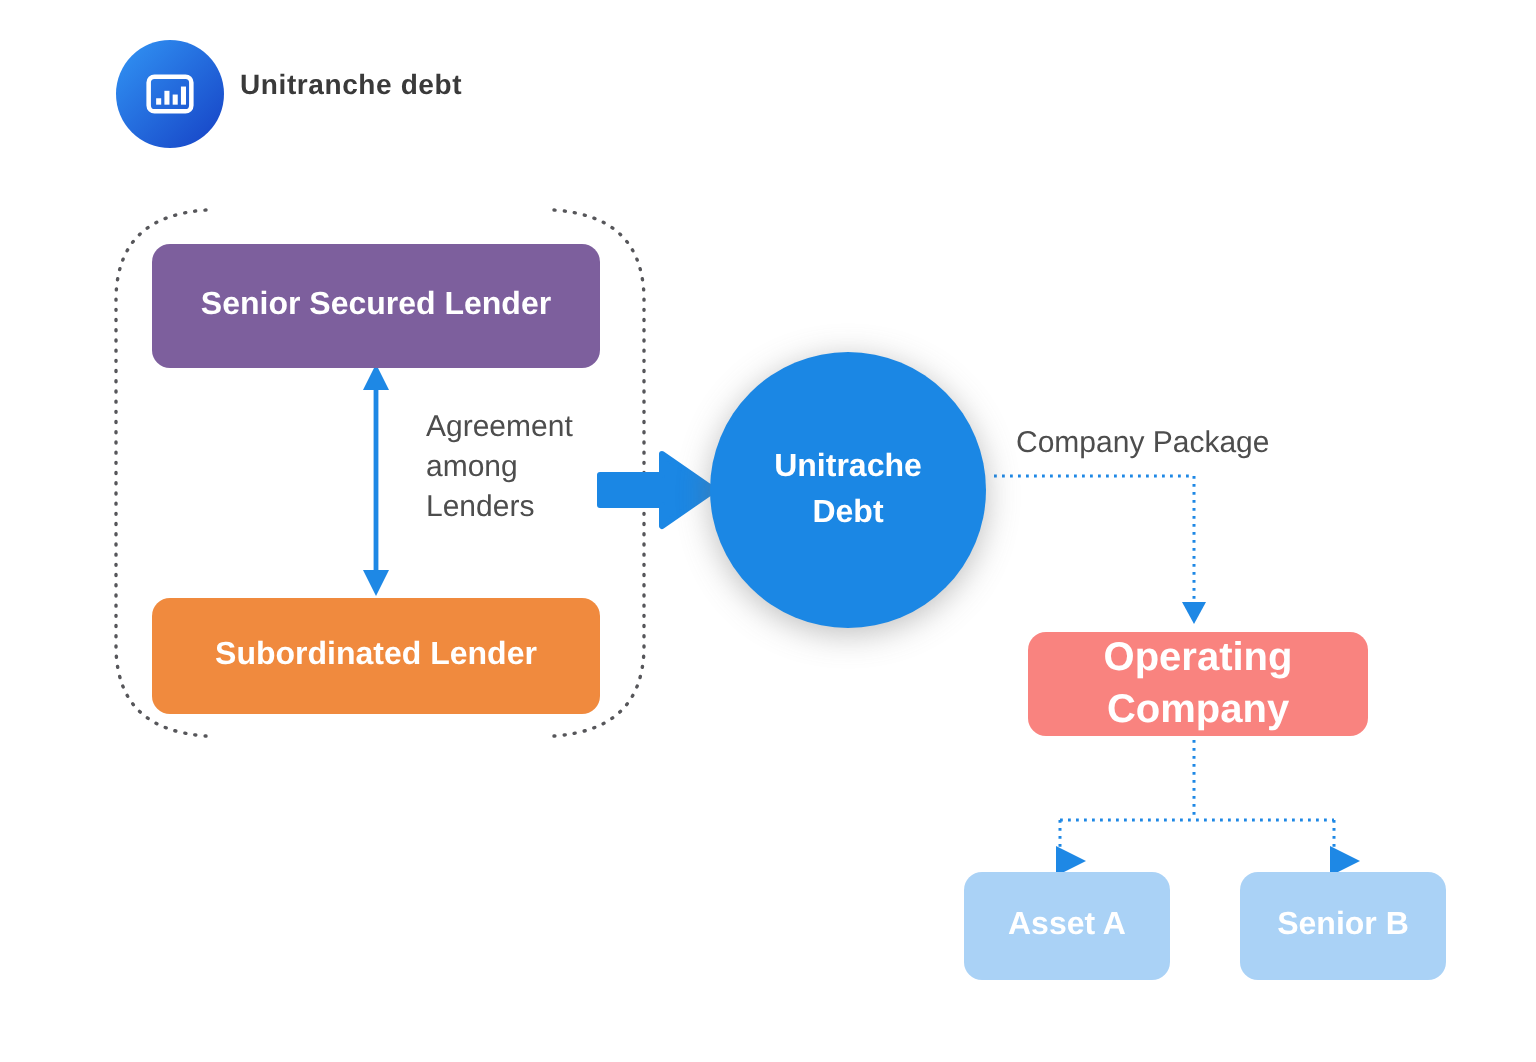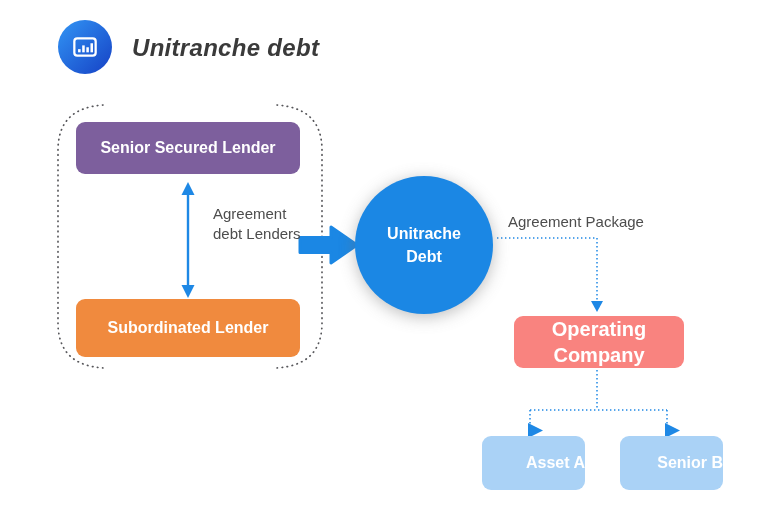--- a/index.html
+++ b/index.html
@@ -7,41 +7,41 @@
     position:relative;width:768px;height:531px;background:#fff;overflow:hidden;
     font-family:"Liberation Sans", sans-serif;
   }
   
   .hdr-icon{
     position:absolute;left:58px;top:20px;width:54px;height:54px;border-radius:50%;
     background:linear-gradient(135deg,#2f8df0 10%,#1745c7 95%);
     display:flex;align-items:center;justify-content:center;
   }
   .hdr-title{
-    position:absolute;left:132px;top:34px;font-size:24px;font-weight:700;
-    color:var(--textdark);letter-spacing:.3px;font-style:italic;
+    position:absolute;left:120px;top:34px;font-size:14px;font-weight:700;
+    color:var(--textdark);letter-spacing:.3px;
   }
   
   #overlay{position:absolute;left:0;top:0;width:768px;height:531px;}
   
   .node{
     position:absolute;display:flex;align-items:center;justify-content:center;
     color:#fff;font-weight:700;text-align:center;border-radius:9px;
   }
-  .senior{left:76px;top:122px;width:224px;height:52px;background:var(--purple);font-size:16px;}
+  .senior{left:76px;top:122px;width:224px;height:62px;background:var(--purple);font-size:16px;}
   .subordinated{left:76px;top:299px;width:224px;height:58px;background:var(--orange);font-size:16px;}
   .circle{
     left:355px;top:176px;width:138px;height:138px;border-radius:50%;
     background:var(--blue);font-size:16px;line-height:1.45;
     box-shadow:0 3px 16px rgba(110,110,110,.45);
   }
   .circle .wrap{width:96px;}
   .operating{left:514px;top:316px;width:170px;height:52px;background:var(--pink);font-size:20px;line-height:1.3;}
   .operating .wrap{width:110px;}
-  .asset{width:103px;height:54px;background:var(--lightblue);font-size:16px;top:436px;justify-content:flex-end;}
+  .asset{width:103px;height:54px;background:var(--lightblue);font-size:16px;top:436px;}
   .asset-a{left:482px;}
   .asset-b{left:620px;}
   
   .flabel{position:absolute;color:var(--textlabel);font-size:15px;line-height:1.32;}
   .agreement{left:213px;top:204px;width:102px;}
   .security{left:508px;top:212px;white-space:nowrap;}
 </style>
 </head>
 <body>
 
@@ -85,31 +85,31 @@
       <line x1="667" y1="410" x2="667" y2="428"></line>
     </g>
     <polygon points="528,423 528,438 543,430.5" style="fill:var(--connector)"></polygon>
     <polygon points="665,423 665,438 680,430.5" style="fill:var(--connector)"></polygon>
   </svg>
 
   <div class="node senior">
     <span>Senior Secured Lender</span>
   </div>
 
-  <div class="flabel agreement">Agreement debt Lenders</div>
+  <div class="flabel agreement">Agreement among Lenders</div>
 
   <div class="node circle">
     <div class="wrap">Unitrache Debt</div>
   </div>
 
   <div class="node subordinated">
     <span>Subordinated Lender</span>
   </div>
 
-  <div class="flabel security">Agreement Package</div>
+  <div class="flabel security">Company Package</div>
 
   <div class="node operating">
     <div class="wrap">Operating Company</div>
   </div>
 
   <div class="node asset asset-a">
     <span>Asset A</span>
   </div>
 
   <div class="node asset asset-b">

